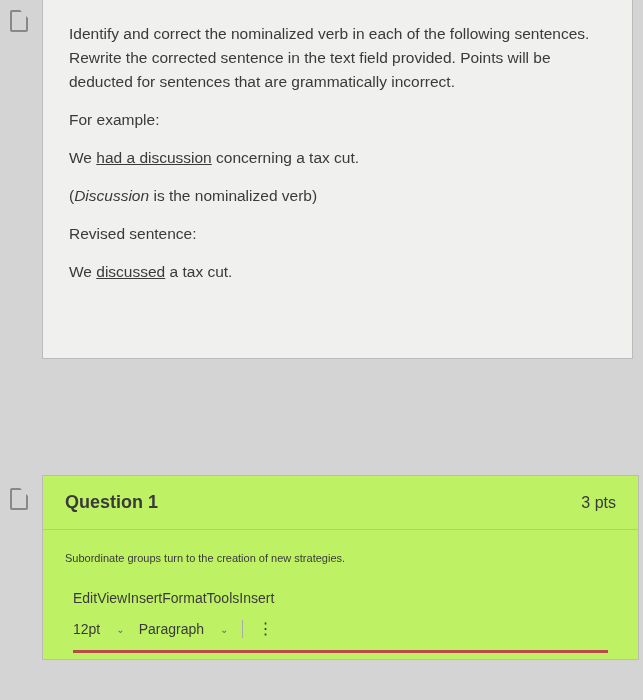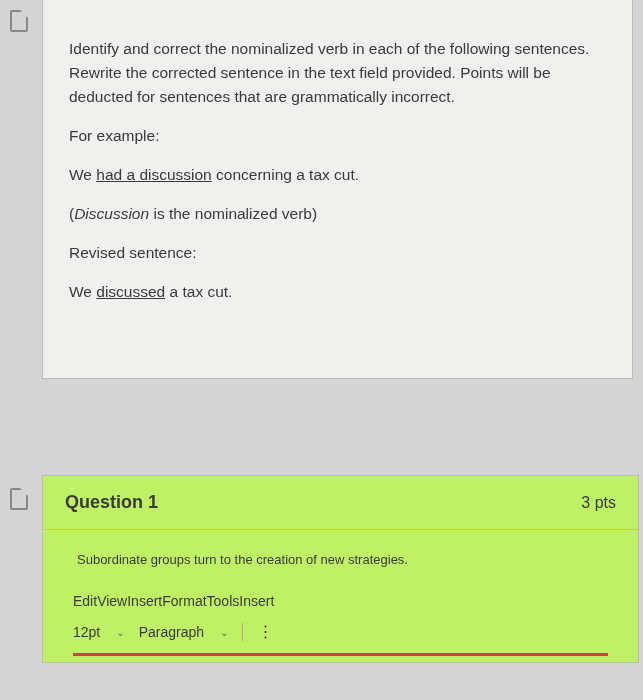--- a/index.html
+++ b/index.html
@@ -45,21 +45,20 @@
       background: #f0f0ef;
       border: 1px solid #bbb;
       border-top: none;
       padding: 22px 26px 60px 26px;
       line-height: 1.55;
       font-size: 15.5px;
       color: #3a3a3a;
     }
     .instructions-card p {
       margin-bottom: 14px;
-      margin-top: 15px;
     }
     .underline {
       text-decoration: underline;
       text-align: right;
     }
     .italic {
       font-style: italic;
     }
     .question-card {
       position: absolute;
@@ -87,24 +86,23 @@
       color: #3a3a3a;
     }
     .question-pts {
       font-size: 16px;
       color: #3a3a3a;
     }
     .question-body {
       padding: 22px 22px 6px 22px;
     }
     .question-prompt {
-      font-size: 13px;
+      font-size: 11px;
       color: #3a3a3a;
       margin-bottom: 26px;
-      margin-left: 12px;
     }
     .editor-menubar {
       display: flex;
       font-size: 14px;
       color: #3a3a3a;
       padding-left: 8px;
       margin-bottom: 14px;
     }
     .editor-menubar span {
       cursor: pointer;

